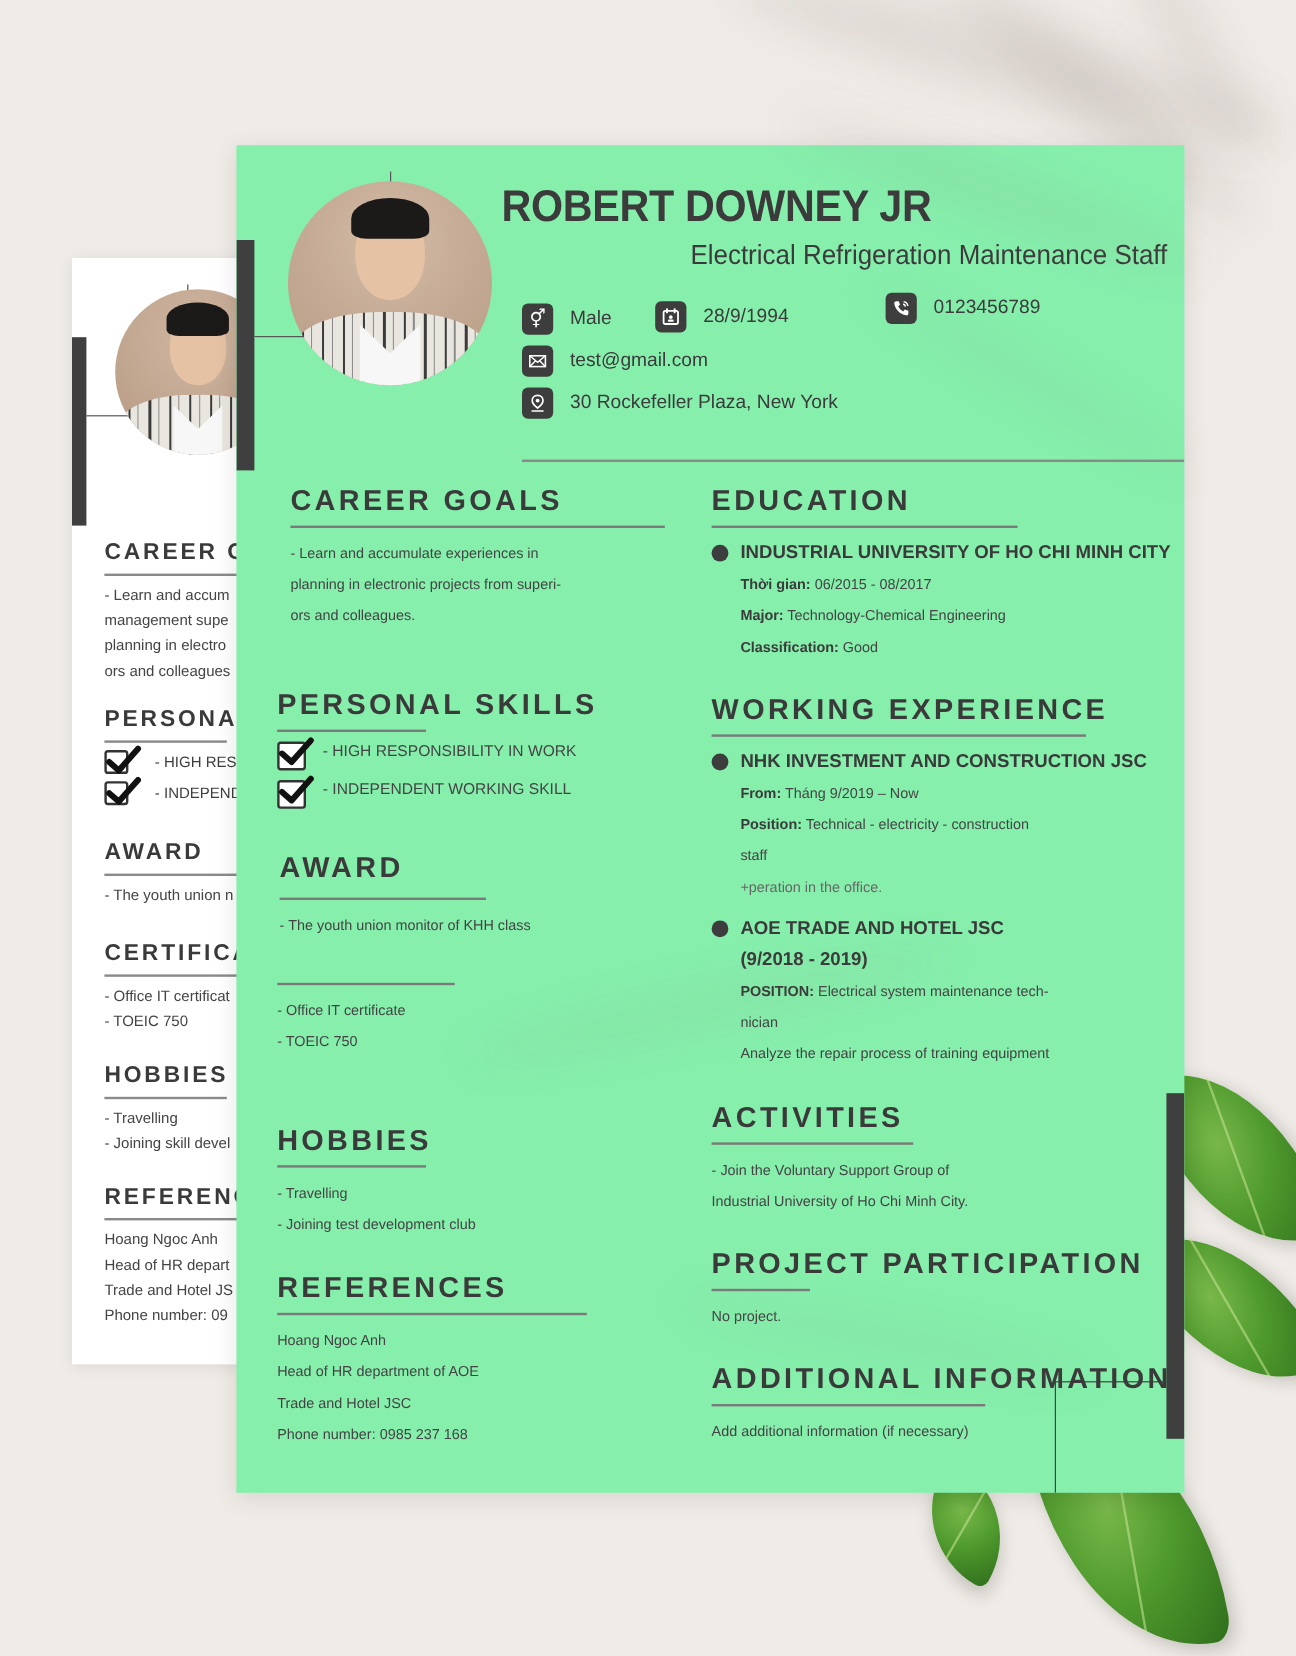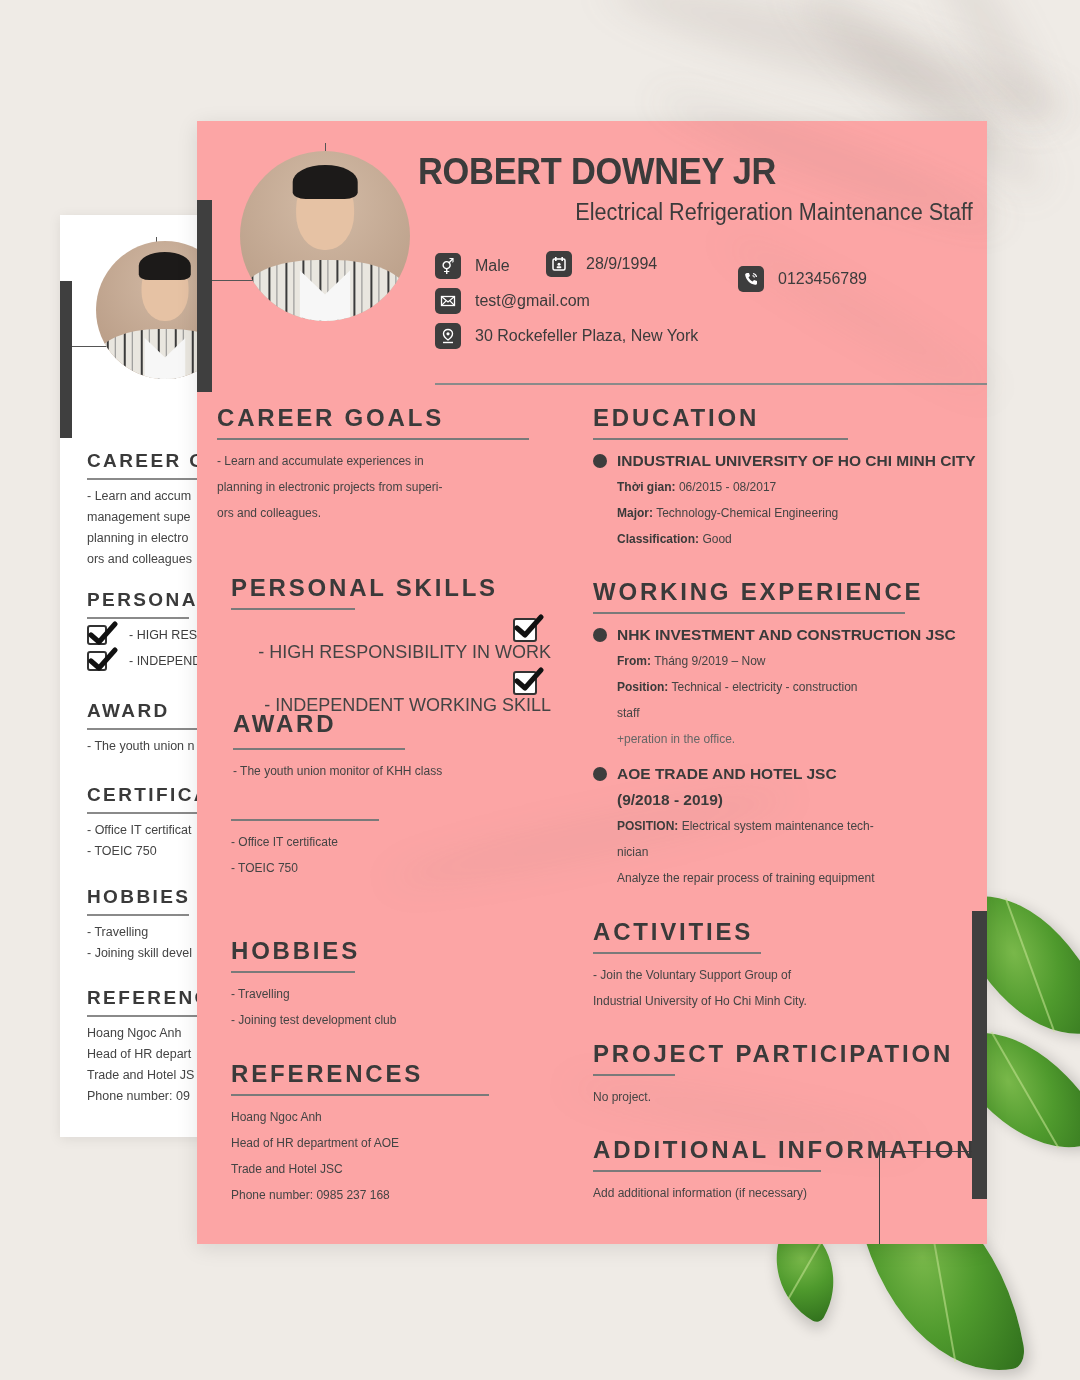--- a/index.html
+++ b/index.html
@@ -47,21 +47,21 @@
     font-family: "Liberation Sans", sans-serif; font-weight: bold; font-size: 19px;
     letter-spacing: 2.4px; color: #3a3a3a; white-space: nowrap;
   }
   .b-rule { height: 2px; background: #8a8a8a; margin: 6px 0 6px 0; width: 110px; }
   .b-text { font-size: 12.5px; line-height: 21px; color: #444; white-space: nowrap; }
   .b-check { display: flex; align-items: center; gap: 8px; font-size: 12.5px; margin-bottom: 6px; white-space: nowrap; }
 
   
   .front-card {
     position: absolute; left: 197px; top: 121px; width: 790px; height: 1123px;
-    background: #fca5a5; overflow: hidden;
+    background: #86efac; overflow: hidden;
     box-shadow: 0 4px 20px rgba(0,0,0,0.1);
   }
   .front-card .left-bar { position: absolute; left: 0; top: 79px; width: 15px; height: 192px; background: #3f3f3f; }
   .front-card .right-bar { position: absolute; right: 0; top: 790px; width: 15px; height: 288px; background: #3f3f3f; }
   .front-card .h-connector { position: absolute; left: 15px; top: 159px; width: 46px; height: 1px; background: #555; }
   .front-card .v-connector-top { position: absolute; left: 128px; top: 22px; width: 1px; height: 12px; background: #555; }
   .front-card .header-rule { position: absolute; left: 238px; top: 262px; width: 552px; height: 2px; background: #8a8a8a; }
   .front-card .corner-h { position: absolute; left: 682px; top: 1030px; width: 93px; height: 1px; background: #444; }
   .front-card .corner-v { position: absolute; left: 682px; top: 1030px; width: 1px; height: 93px; background: #444; }
 
@@ -112,21 +112,21 @@
   .ci svg { width: 16px; height: 16px; }
 
   .sec { position: absolute; }
   .sec-title {
     font-weight: bold; font-size: 24px; letter-spacing: 2.8px; color: #3a3a3a;
     white-space: nowrap;
   }
   .sec-rule { height: 2px; background: #7a7a7a; margin-top: 6px; margin-bottom: 8px; }
   .txt { font-size: 12px; line-height: 26px; color: #444; white-space: nowrap; }
   .txt b { color: #3a3a3a; }
-  .check-row { display: flex; align-items: flex-end; margin-bottom: 8px; font-size: 18px; color: #444; white-space: nowrap; flex-direction: column; }
+  .check-row { display: flex; align-items: flex-start; margin-bottom: 8px; font-size: 13px; color: #444; white-space: nowrap; }
   .checkbox {
     width: 24px; height: 24px; border: 2px solid #333; border-radius: 3px; margin-right: 14px;
     position: relative; background: #fff;
   }
   .checkbox svg { position: absolute; left: -1px; top: -6px; width: 30px; height: 26px; }
   .bullet-item { position: relative; padding-left: 24px; }
   .bullet-dot { position: absolute; left: 0; top: 6px; width: 14px; height: 14px; border-radius: 50%; background: #3d3d3d; }
   .bold-head { font-weight: bold; font-size: 15.5px; color: #3a3a3a; line-height: 26px; white-space: nowrap; }
 </style>
 </head>
@@ -240,21 +240,21 @@
       <svg viewBox="0 0 16 16">
           <rect x="2" y="3" width="12" height="11" rx="1.5" fill="none" stroke="#fff" stroke-width="1.5"></rect>
           <rect x="4" y="1" width="1.6" height="4" fill="#fff"></rect>
           <rect x="10.4" y="1" width="1.6" height="4" fill="#fff"></rect>
           <circle cx="8" cy="8.3" r="1.5" fill="#fff"></circle>
           <rect x="5.6" y="10.2" width="4.8" height="2" rx="1" fill="#fff"></rect>
         </svg>
     </div>
     <span>28/9/1994</span>
   </div>
-  <div class="contact-row" style="left:509px;top:145px;padding-left:32px;">
+  <div class="contact-row" style="left:509px;top:123px;padding-left:32px;">
     <div class="ci">
       <svg viewBox="0 0 16 16">
           <path d="M4 2 L6 2 L7 5 L5.5 6.3 C6.3 8 7.8 9.6 9.6 10.5 L11 9 L14 10 L14 12.2 C14 13.3 13 14 12 13.8 C7 13 3 9 2.2 4 C2 3 2.8 2 4 2 Z" fill="#fff"></path>
           <path d="M10 2.5 A4 4 0 0 1 13.5 6" stroke="#fff" stroke-width="1.2" fill="none"></path>
           <path d="M9.5 4.6 A2 2 0 0 1 11.4 6.5" stroke="#fff" stroke-width="1.2" fill="none"></path>
         </svg>
     </div>
     <span>0123456789</span>
   </div>
   <div class="contact-row" style="left:238px;top:167px;">
@@ -270,21 +270,21 @@
     <div class="ci">
       <svg viewBox="0 0 16 16">
           <path d="M8 1.5 C5.2 1.5 3.5 3.5 3.5 5.8 C3.5 8.8 8 12 8 12 C8 12 12.5 8.8 12.5 5.8 C12.5 3.5 10.8 1.5 8 1.5 Z" fill="none" stroke="#fff" stroke-width="1.4"></path>
           <circle cx="8" cy="5.8" r="1.6" fill="#fff"></circle>
           <path d="M3 14.5 L13 14.5" stroke="#fff" stroke-width="1.4"></path>
         </svg>
     </div>
     <span>30 Rockefeller Plaza, New York</span>
   </div>
 
-  <div class="sec" style="left:20px;top:283px;width:312px;">
+  <div class="sec" style="left:45px;top:283px;width:312px;">
     <div class="sec-title">CAREER GOALS</div>
     <div class="sec-rule" style="width:312px;"></div>
     <div class="txt">- Learn and accumulate experiences in</div>
     <div class="txt">planning in electronic projects from superi-</div>
     <div class="txt">ors and colleagues.</div>
   </div>
 
   <div class="sec" style="left:34px;top:453px;width:320px;">
     <div class="sec-title">PERSONAL SKILLS</div>
     <div class="sec-rule" style="width:124px;"></div>

